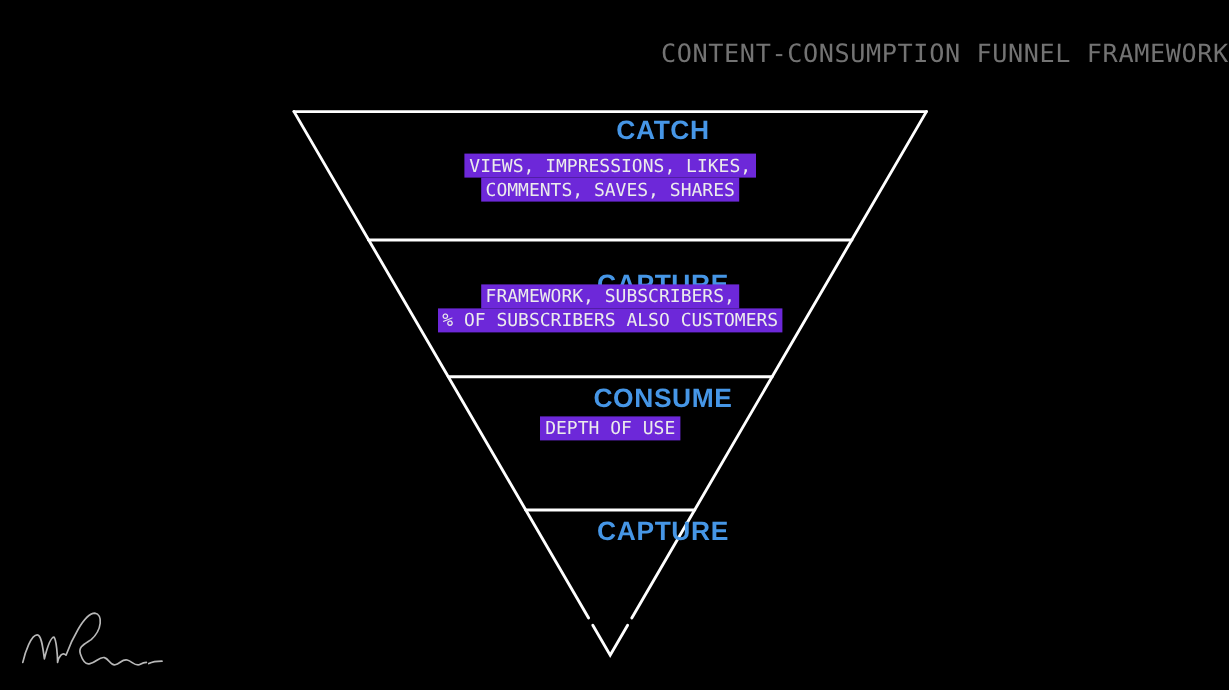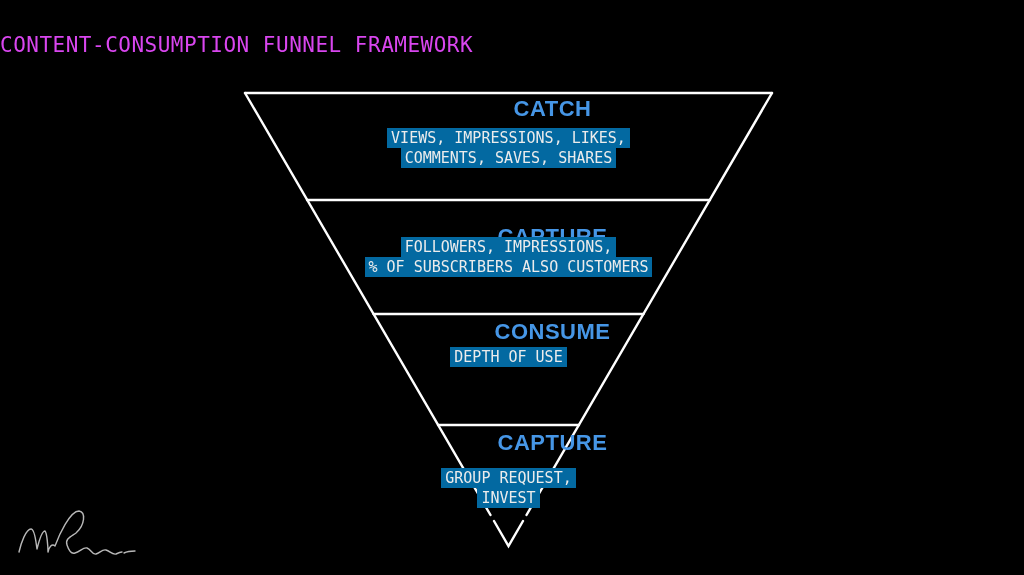--- a/index.html
+++ b/index.html
@@ -13,24 +13,24 @@
     height: 575px;
     background: #000000;
     overflow: hidden;
     font-family: "DejaVu Sans Mono", monospace;
   }
   .title {
     position: absolute;
     top: 33px;
     left: 0;
     width: 1024px;
-    text-align: left;
+    text-align: right;
     font-size: 21px;
     letter-spacing: 0.5px;
-    color: #d946ef;
+    color: #737373;
     font-weight: 400;
   }
   .funnel-lines {
     position: absolute;
     top: 0;
     left: 0;
     width: 1024px;
     height: 575px;
   }
   .sec-heading {
@@ -49,21 +49,21 @@
     position: absolute;
     left: 0;
     width: 1017px;
     text-align: center;
     font-size: 15px;
     line-height: 20px;
     color: #ececec;
   }
   .sec-body .bline {
     display: inline-block;
-    background: #0369a1;
+    background: #6d28d9;
     padding: 0 4px;
   }
   .sec-body div { height: 20px; }
   .signature {
     position: absolute;
     left: 12px;
     top: 498px;
     width: 130px;
     height: 64px;
   }
@@ -95,34 +95,30 @@
   </svg>
 
   <div class="sec-heading" style="top:96px">CATCH</div>
   <div class="sec-body" style="top:128px">
     <div><span class="bline">VIEWS, IMPRESSIONS, LIKES,</span></div>
     <div><span class="bline">COMMENTS, SAVES, SHARES</span></div>
   </div>
 
   <div class="sec-heading" style="top:224px">CAPTURE</div>
   <div class="sec-body" style="top:237px">
-    <div><span class="bline">FOLLOWERS, IMPRESSIONS,</span></div>
+    <div><span class="bline">FRAMEWORK, SUBSCRIBERS,</span></div>
     <div><span class="bline">% OF SUBSCRIBERS ALSO CUSTOMERS</span></div>
   </div>
 
   <div class="sec-heading" style="top:319px">CONSUME</div>
   <div class="sec-body" style="top:347px">
     <div><span class="bline">DEPTH OF USE</span></div>
   </div>
 
   <div class="sec-heading" style="top:430px">CAPTURE</div>
-  <div class="sec-body" style="top:468px">
-    <div><span class="bline">GROUP REQUEST,</span></div>
-    <div><span class="bline">INVEST</span></div>
-  </div>
 
   <svg class="signature" viewBox="0 0 130 62" xmlns="http://www.w3.org/2000/svg">
     <g stroke="#b8b8b8" stroke-width="1.4" fill="none" stroke-linecap="round" stroke-linejoin="round">
       <path d="M7,53
                C9,44 14,30 19,30
                C23,30 24,44 25,50
                C27,42 30,32 33,32
                C35,34 36,48 36,53
                C37,48 40,44 43,47
                C47,36 58,12 67,12

